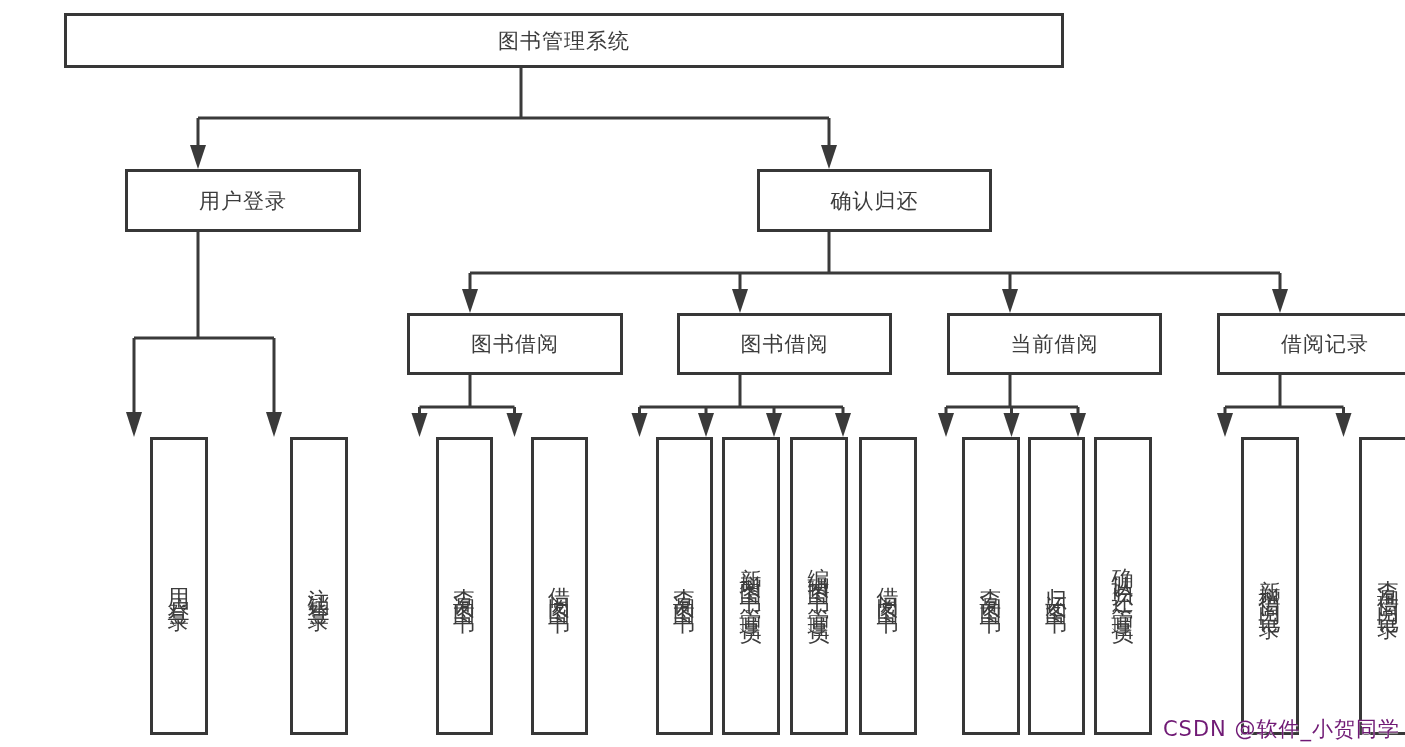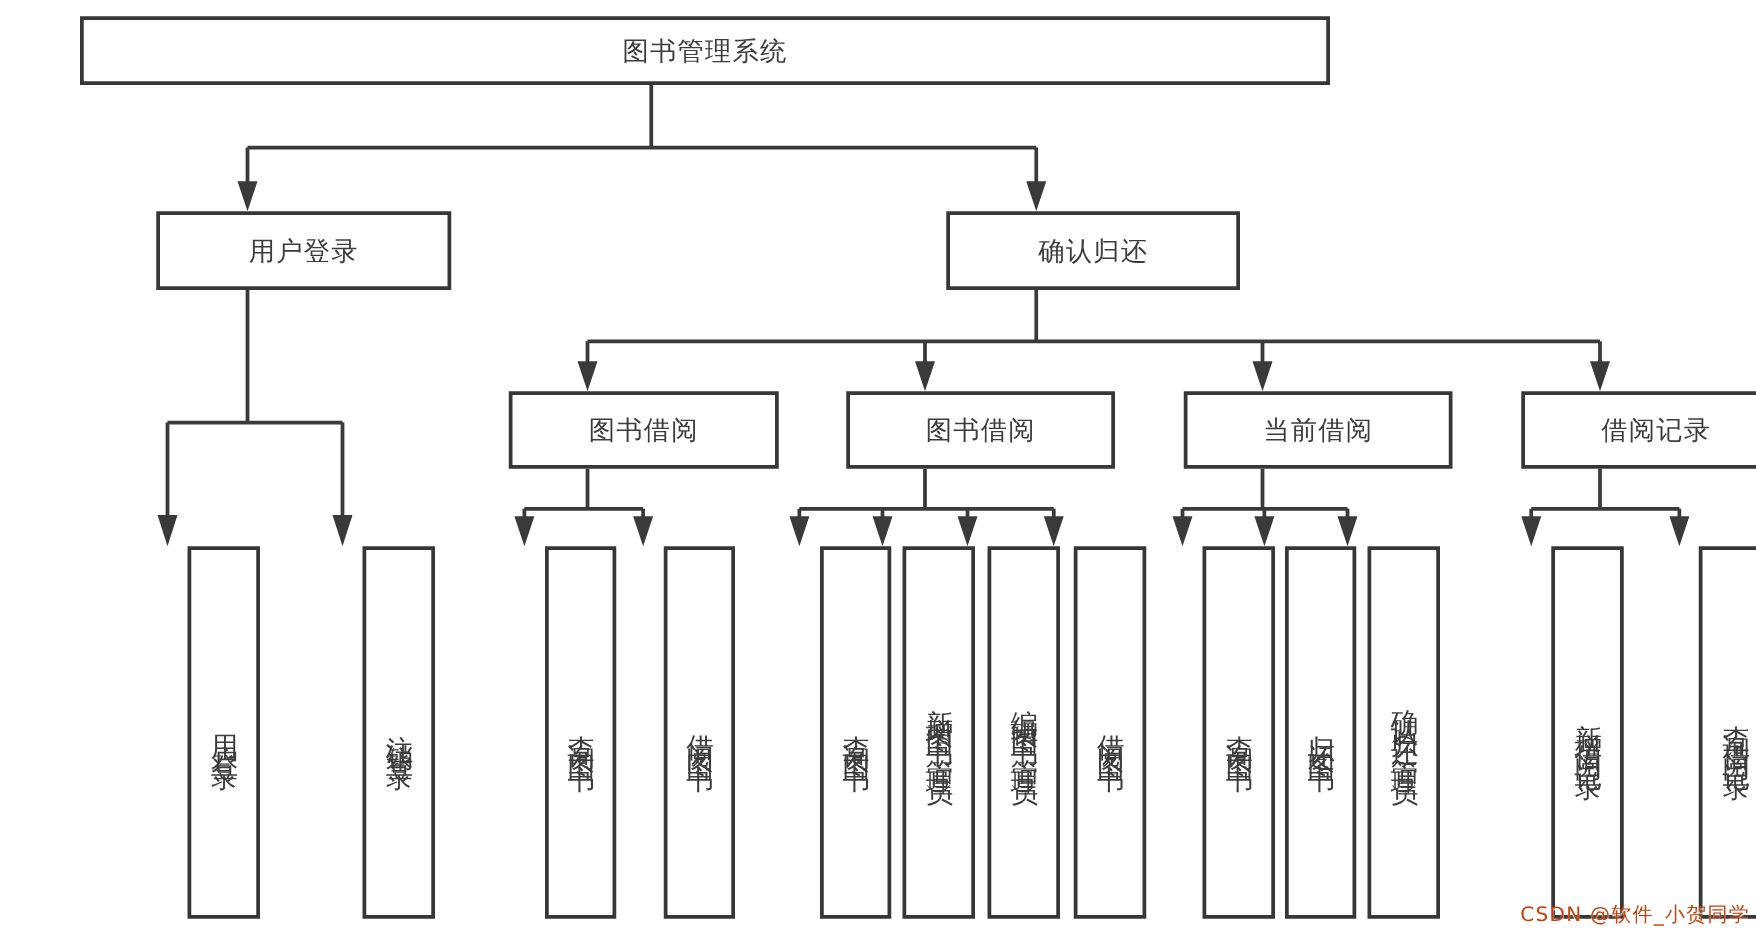--- a/index.html
+++ b/index.html
@@ -25,22 +25,22 @@
     writing-mode:vertical-rl;
     text-orientation:mixed;
     font-size:22px;
     line-height:1.05;
     letter-spacing:8px;
     white-space:nowrap;
   }
   .watermark{
     position:absolute;
     right:5px;bottom:4px;
-    font-size:16px;
-    color:#c2410c;
+    font-size:21px;
+    color:#701a75;
     letter-spacing:1px;
     white-space:nowrap;
     text-shadow:0 1px 1px #ffffff;
   }
 </style>
 </head>
 <body>
 
 <div class="canvas">
 

